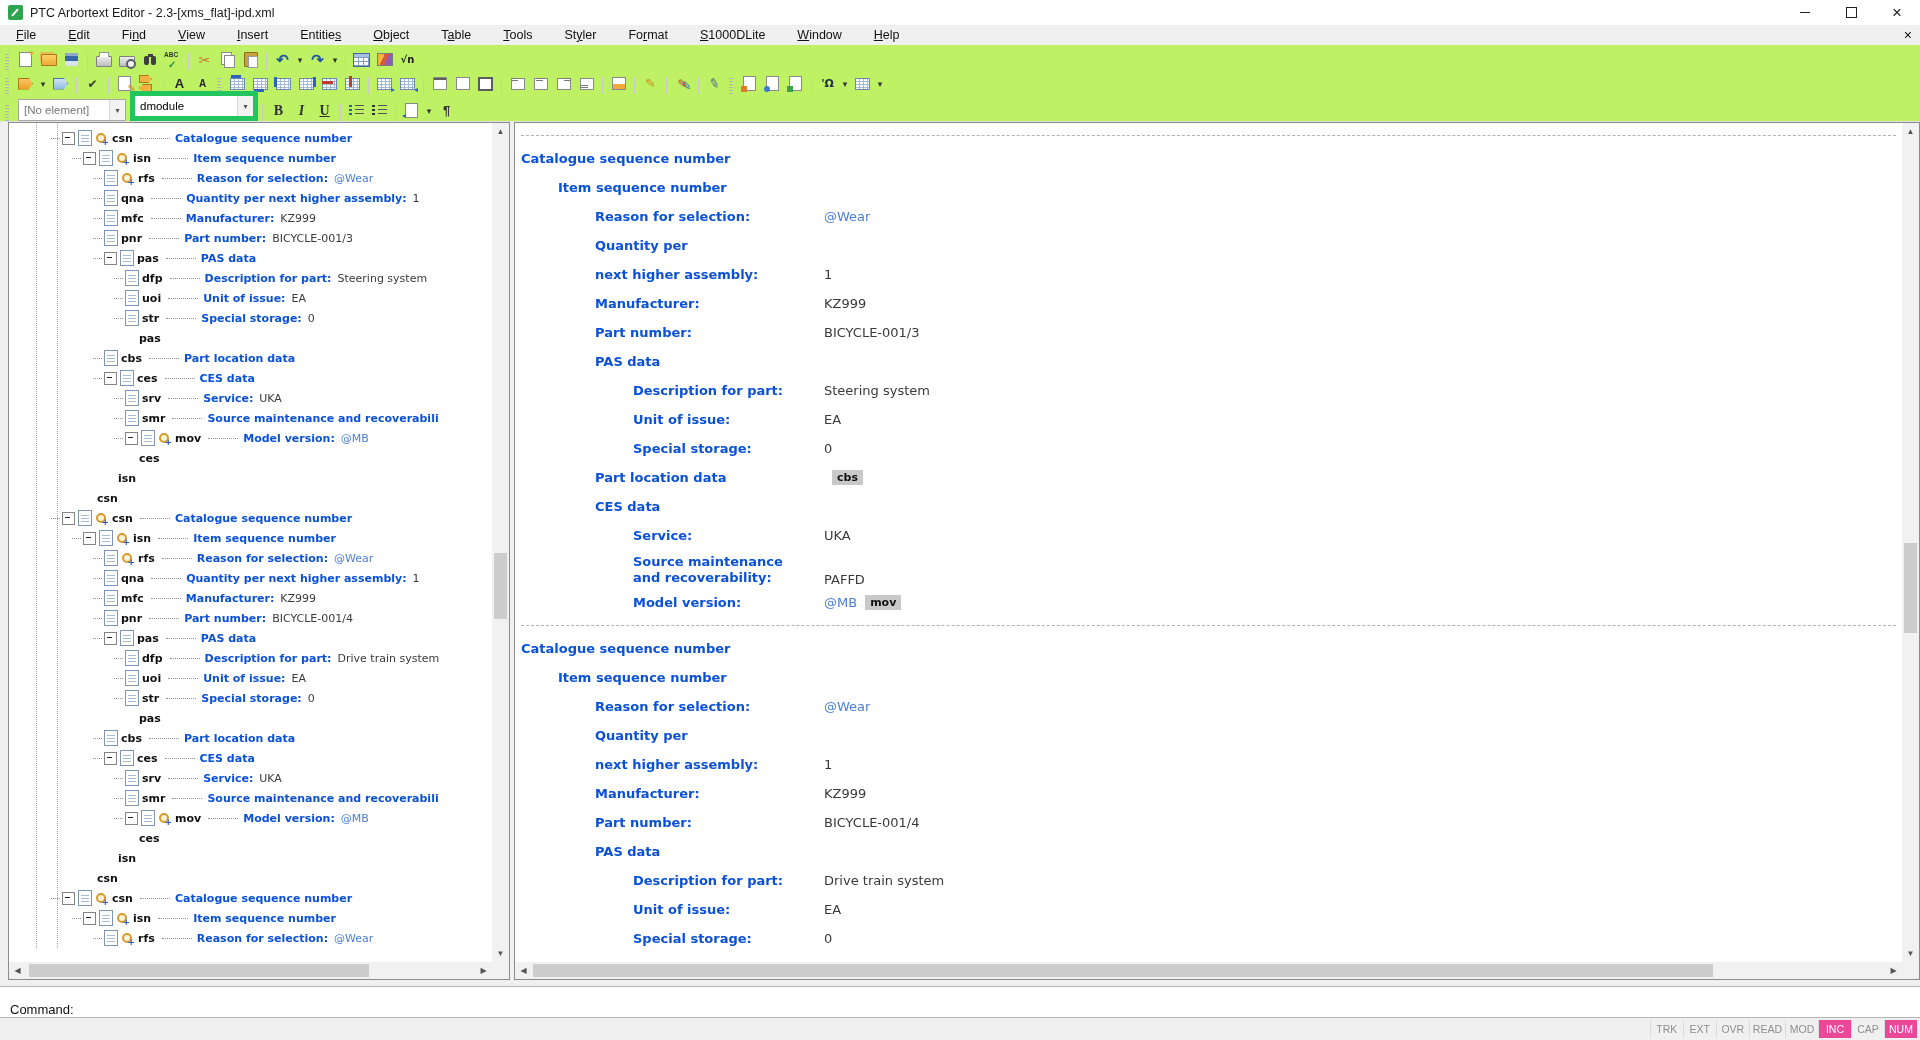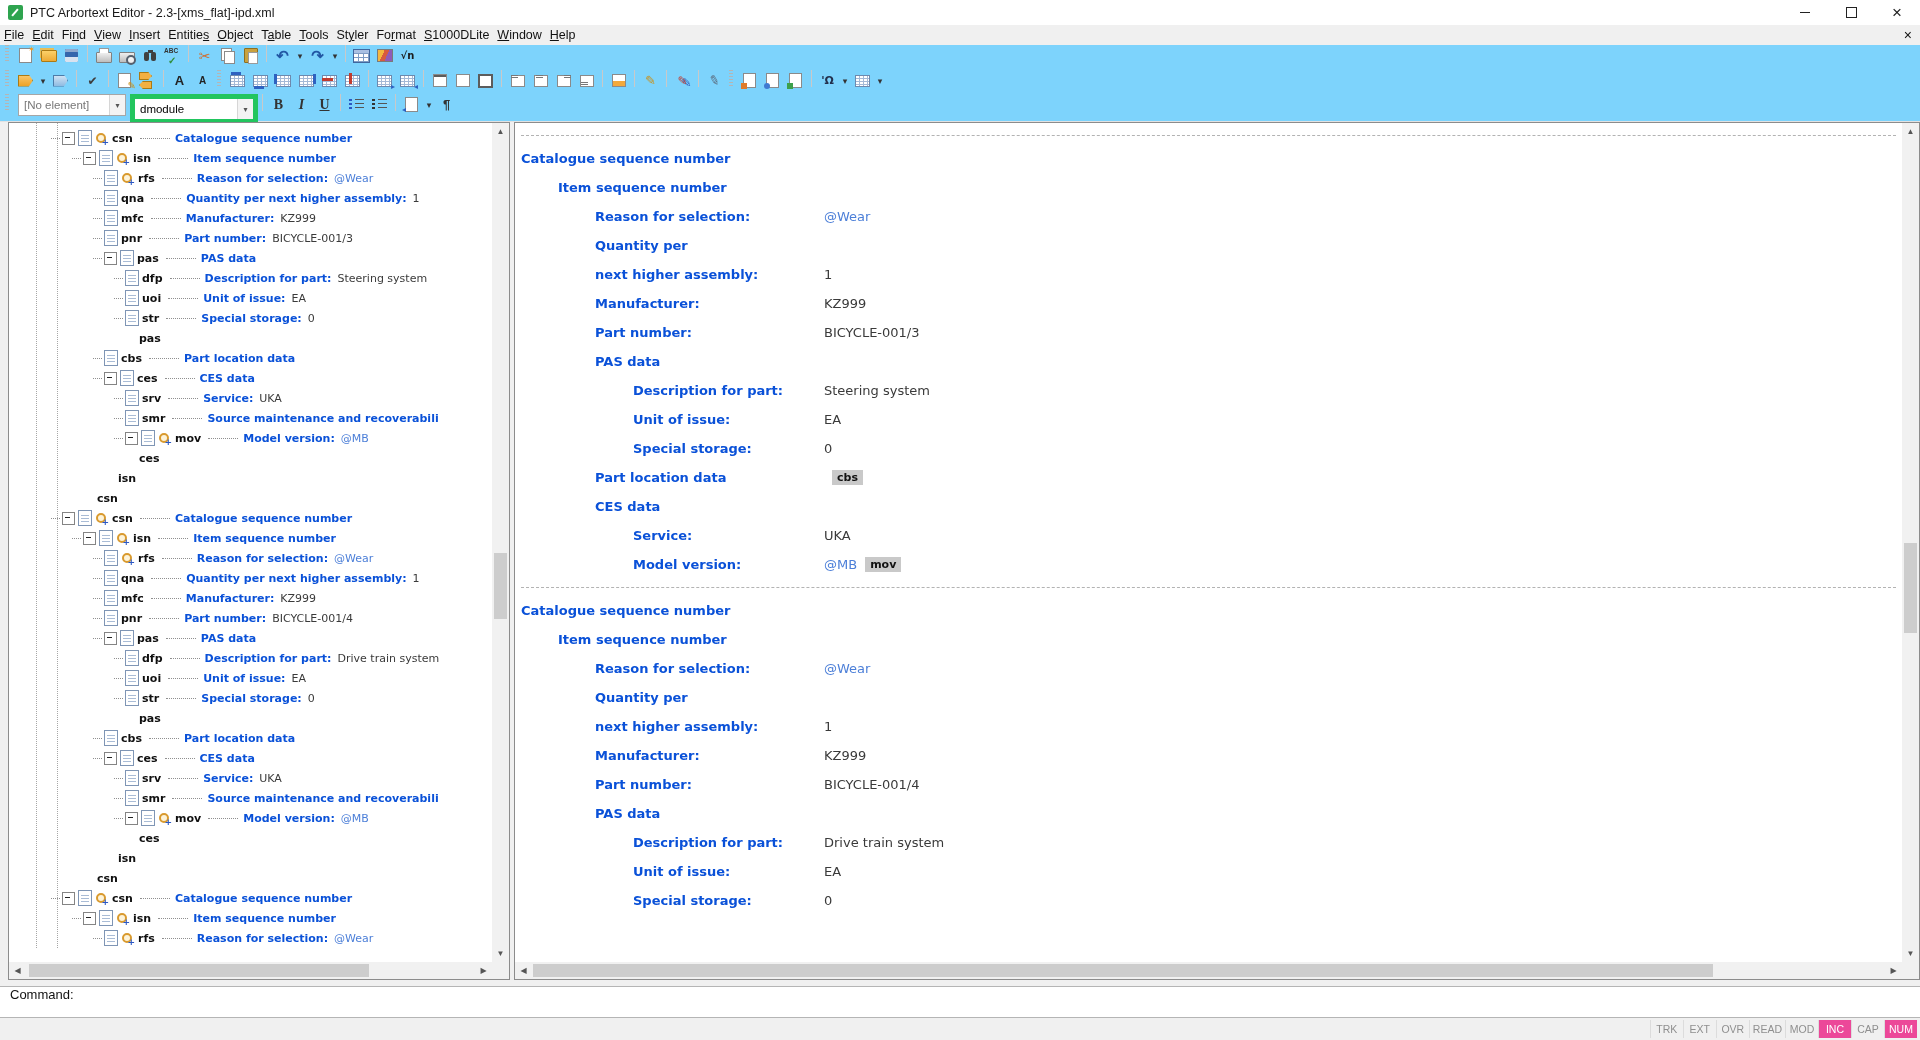--- a/index.html
+++ b/index.html
@@ -12,25 +12,25 @@
   .appicon::after{content:'';position:absolute;left:6px;top:3px;width:2px;height:9px;background:#fff;transform:rotate(40deg)}
   .wtitle{font-size:12.5px;color:#1a1a1a;white-space:nowrap}
   .wbtns{margin-left:auto;display:flex;height:100%}
   .wbtn{width:46px;display:flex;align-items:center;justify-content:center;color:#222}
   .wbtn.min::before{content:'';width:10px;height:1px;background:#222}
   .wbtn.max::before{content:'';width:9px;height:9px;border:1px solid #222}
   .wbtn.close::before{content:'×';font-size:17px;line-height:1}
 
   
   .menubar{position:absolute;left:0;top:25px;right:0;height:20px;background:#f0f0f0;display:flex;align-items:center;font-size:12.5px;color:#111}
-  .menu-item{padding:2px 4px;white-space:nowrap}
+  .menu-item{padding:2px 16px;white-space:nowrap}
   .mclose{margin-left:auto;margin-right:8px;font-size:14px;color:#111;line-height:1}
 
   
-  .tbar{position:absolute;left:0;right:0;background:#7dd3fc;display:flex;align-items:flex-start;padding-left:2px}
+  .tbar{position:absolute;left:0;right:0;background:#bef264;display:flex;align-items:flex-end;padding-left:2px}
   #tb1{top:45px;height:25px}
   #tb2{top:70px;height:24px}
   #tb3{top:94px;height:27px;border-bottom:1px solid #e2e2e2}
   .tgrip{width:4px;height:16px;margin:0 5px 0 3px;background:repeating-linear-gradient(to bottom,#b5b5b5 0 1px,transparent 1px 3px)}
   .tsep{width:1px;height:17px;background:#c9c9c9;margin:0 4px;flex:0 0 auto}
   .btn{width:23px;height:21px;display:inline-flex;align-items:center;justify-content:center;position:relative;flex:0 0 auto}
   .btn.arrow{width:12px}
   .btn.arrow::before{content:'▾';font-size:9px;color:#333}
 
   
@@ -151,21 +151,21 @@
   .dline.two{height:38px}
   .dlabel{position:absolute;top:5px;font-weight:bold;color:#0a51d8;white-space:nowrap}
   .dlabel.l1{top:2px}
   .dlabel.l2{top:18px}
   .dval{position:absolute;left:309px;top:5px;color:#3a3a3a;white-space:nowrap}
   .dval.ent{color:#4c7fd8}
   .dline.two .dval{top:20px}
   .dbox{display:inline-block;background:#c9c9c9;color:#111;font-weight:bold;font-size:11px;padding:1px 5px;margin-left:8px;vertical-align:1px}
 
   
-  #cmdbar{position:absolute;left:0;top:986px;right:0;height:30px;background:#fff;border-top:1px solid #b5b5b5;border-bottom:1px solid #b5b5b5;display:flex;align-items:flex-start}
+  #cmdbar{position:absolute;left:0;top:986px;right:0;height:30px;background:#fff;border-top:1px solid #b5b5b5;border-bottom:1px solid #b5b5b5;display:flex;align-items:flex-end}
   #cmdlabel{margin-left:10px;font-size:13px;color:#111}
   #statusbar{position:absolute;left:0;top:1018px;right:0;bottom:0;background:#f0f0f0;display:flex;align-items:center;justify-content:flex-end;font-size:10.5px;padding-right:3px}
   .sseg{min-width:26px;text-align:center;color:#8f8f8f;padding:3px 3px;border-left:1px solid #dcdcdc}
   .sseg.active{background:#ec4899;color:#fff}
 </style>
 </head>
 <body>
 
 <div class="titlebar">
   <div class="appicon"></div>
@@ -700,20 +700,25 @@
           <span class="dlabel" style="left: 80px;">Part location data</span>
           <span class="dval"><span class="dbox">cbs</span></span>
         </div>
         <div class="dline">
           <span class="dlabel" style="left: 80px;">CES data</span>
         </div>
         <div class="dline">
           <span class="dlabel" style="left: 118px;">Service:</span>
           <span class="dval">UKA</span>
         </div>
+        <div class="dline two">
+          <span class="dlabel l1" style="left: 118px;">Source maintenance</span>
+          <span class="dlabel l2" style="left: 118px;">and recoverability:</span>
+          <span class="dval">PAFFD</span>
+        </div>
         <div class="dline">
           <span class="dlabel" style="left: 118px;">Model version:</span>
           <span class="dval ent">@MB<span class="dbox">mov</span></span>
         </div>
         <div class="dash"></div>
         <div class="dline">
           <span class="dlabel" style="left: 6px;">Catalogue sequence number</span>
         </div>
         <div class="dline">
           <span class="dlabel" style="left: 43px;">Item sequence number</span>

